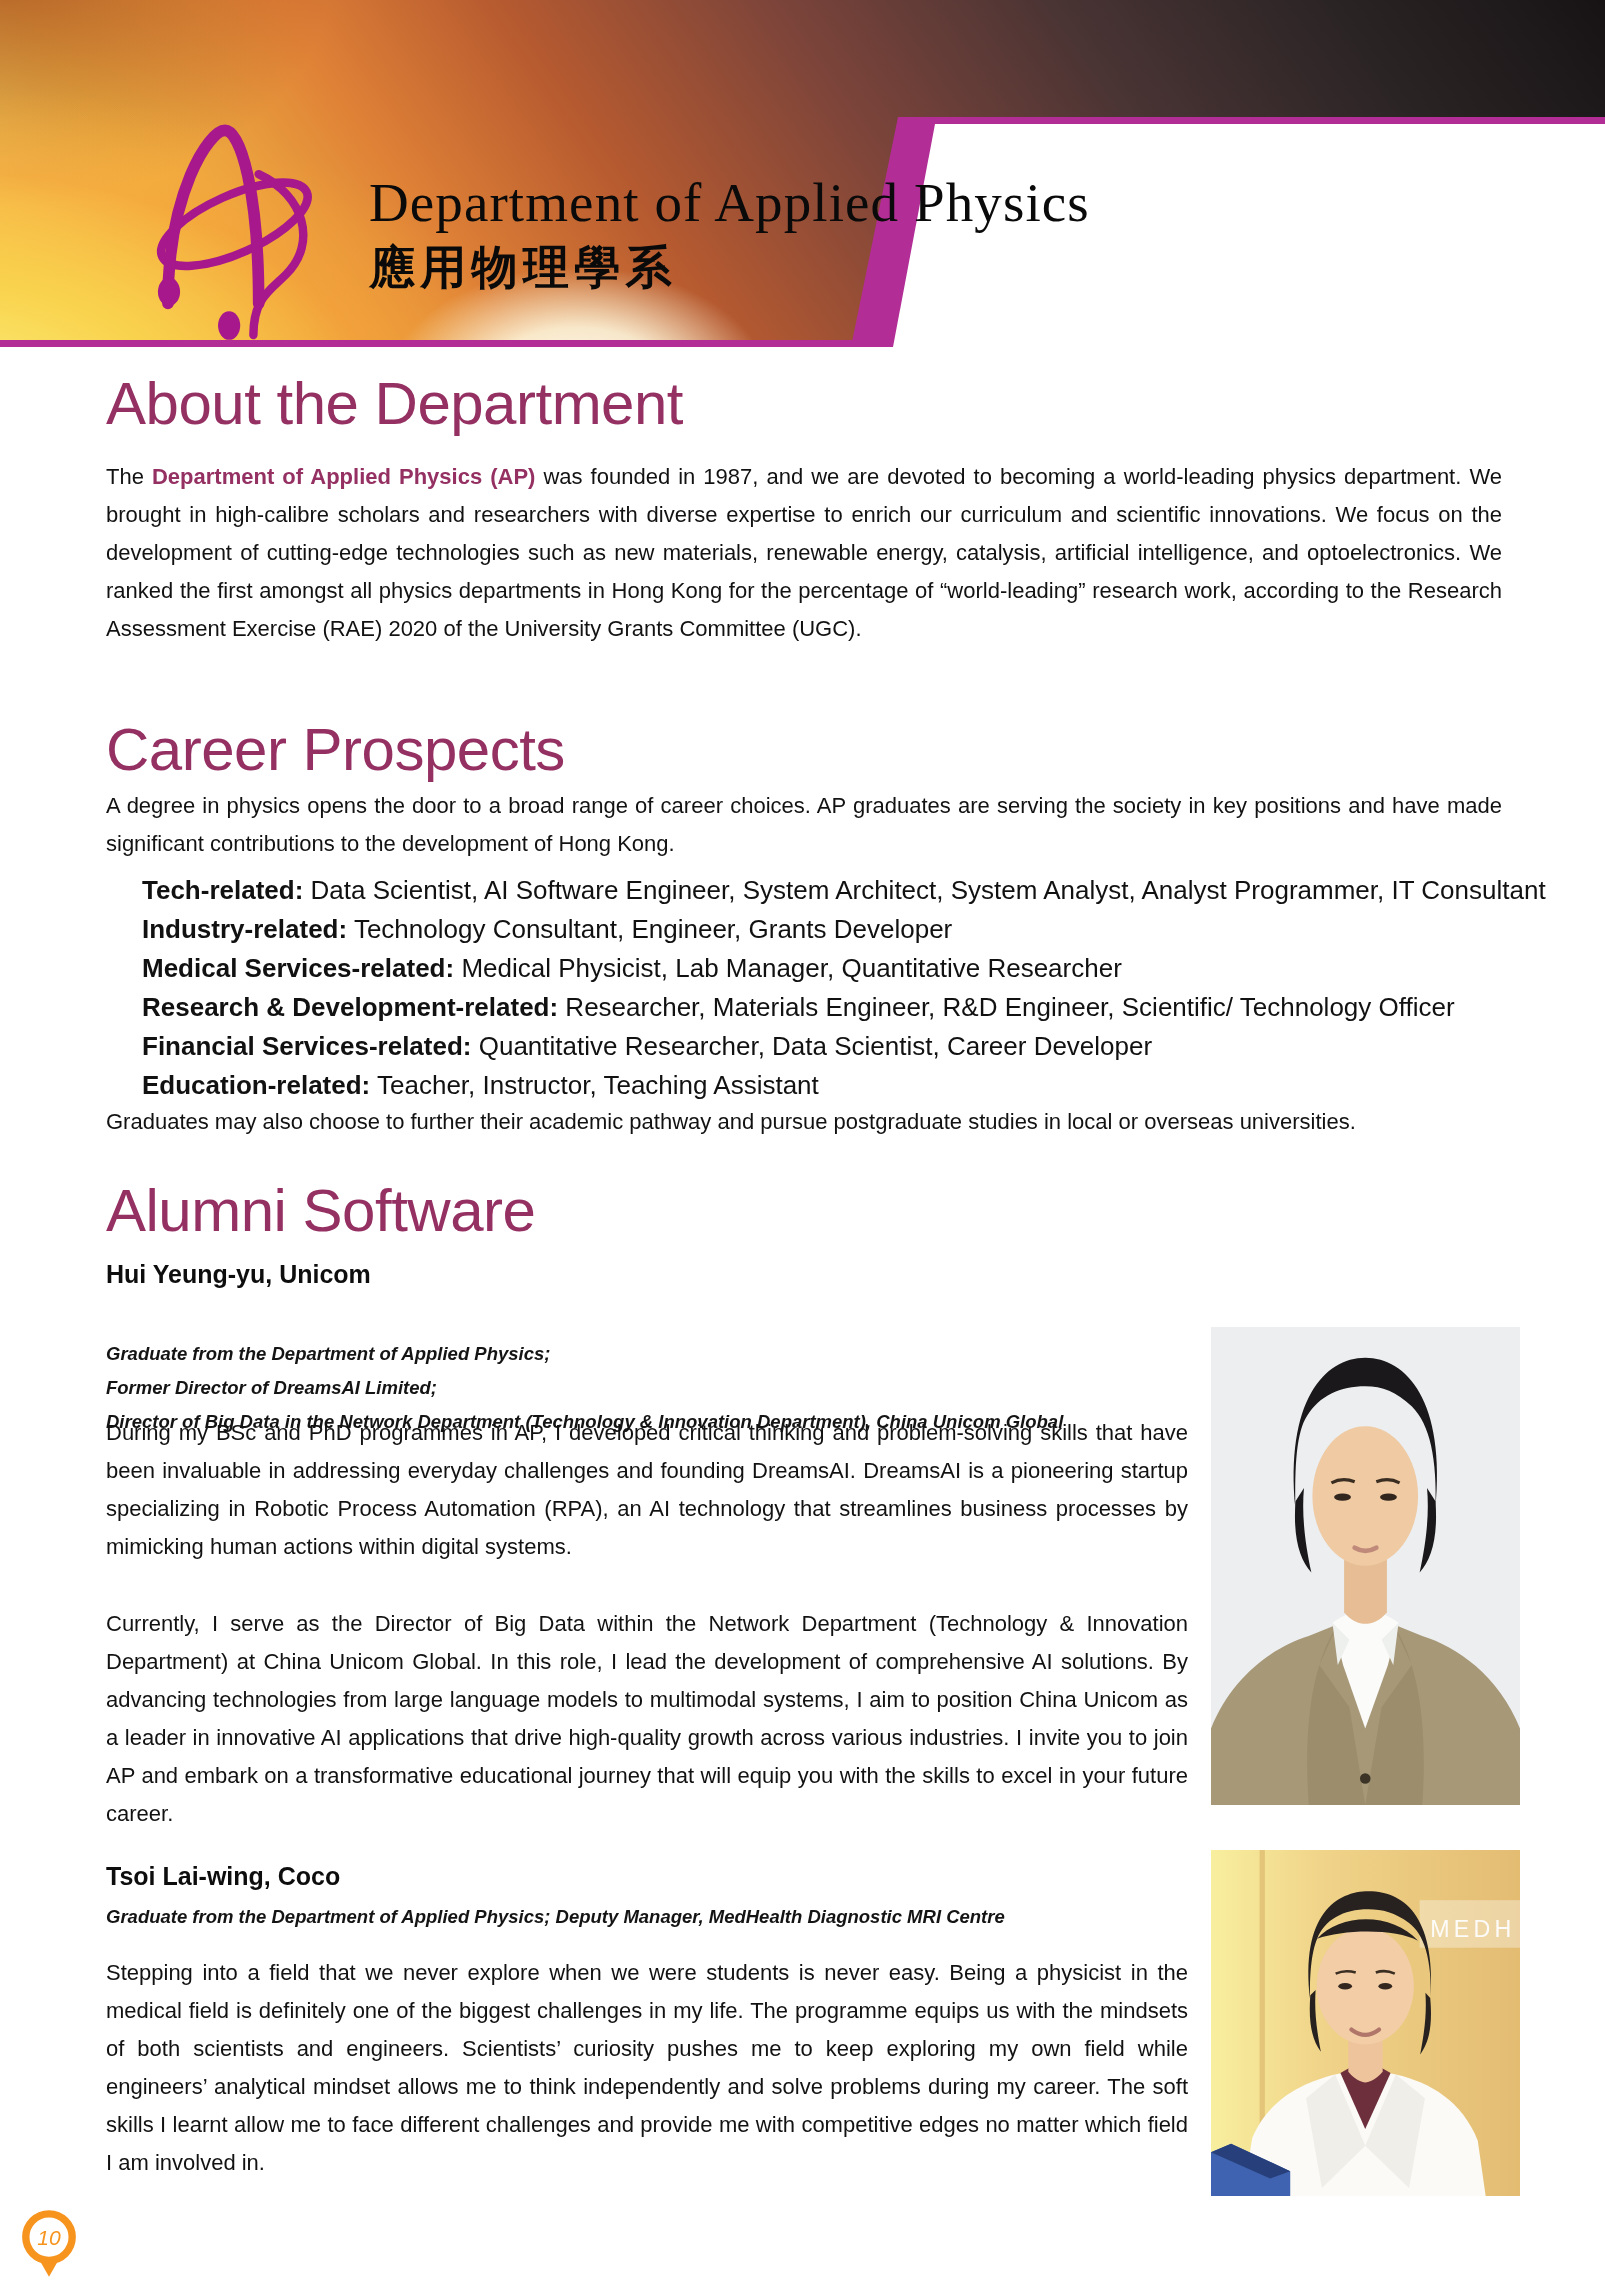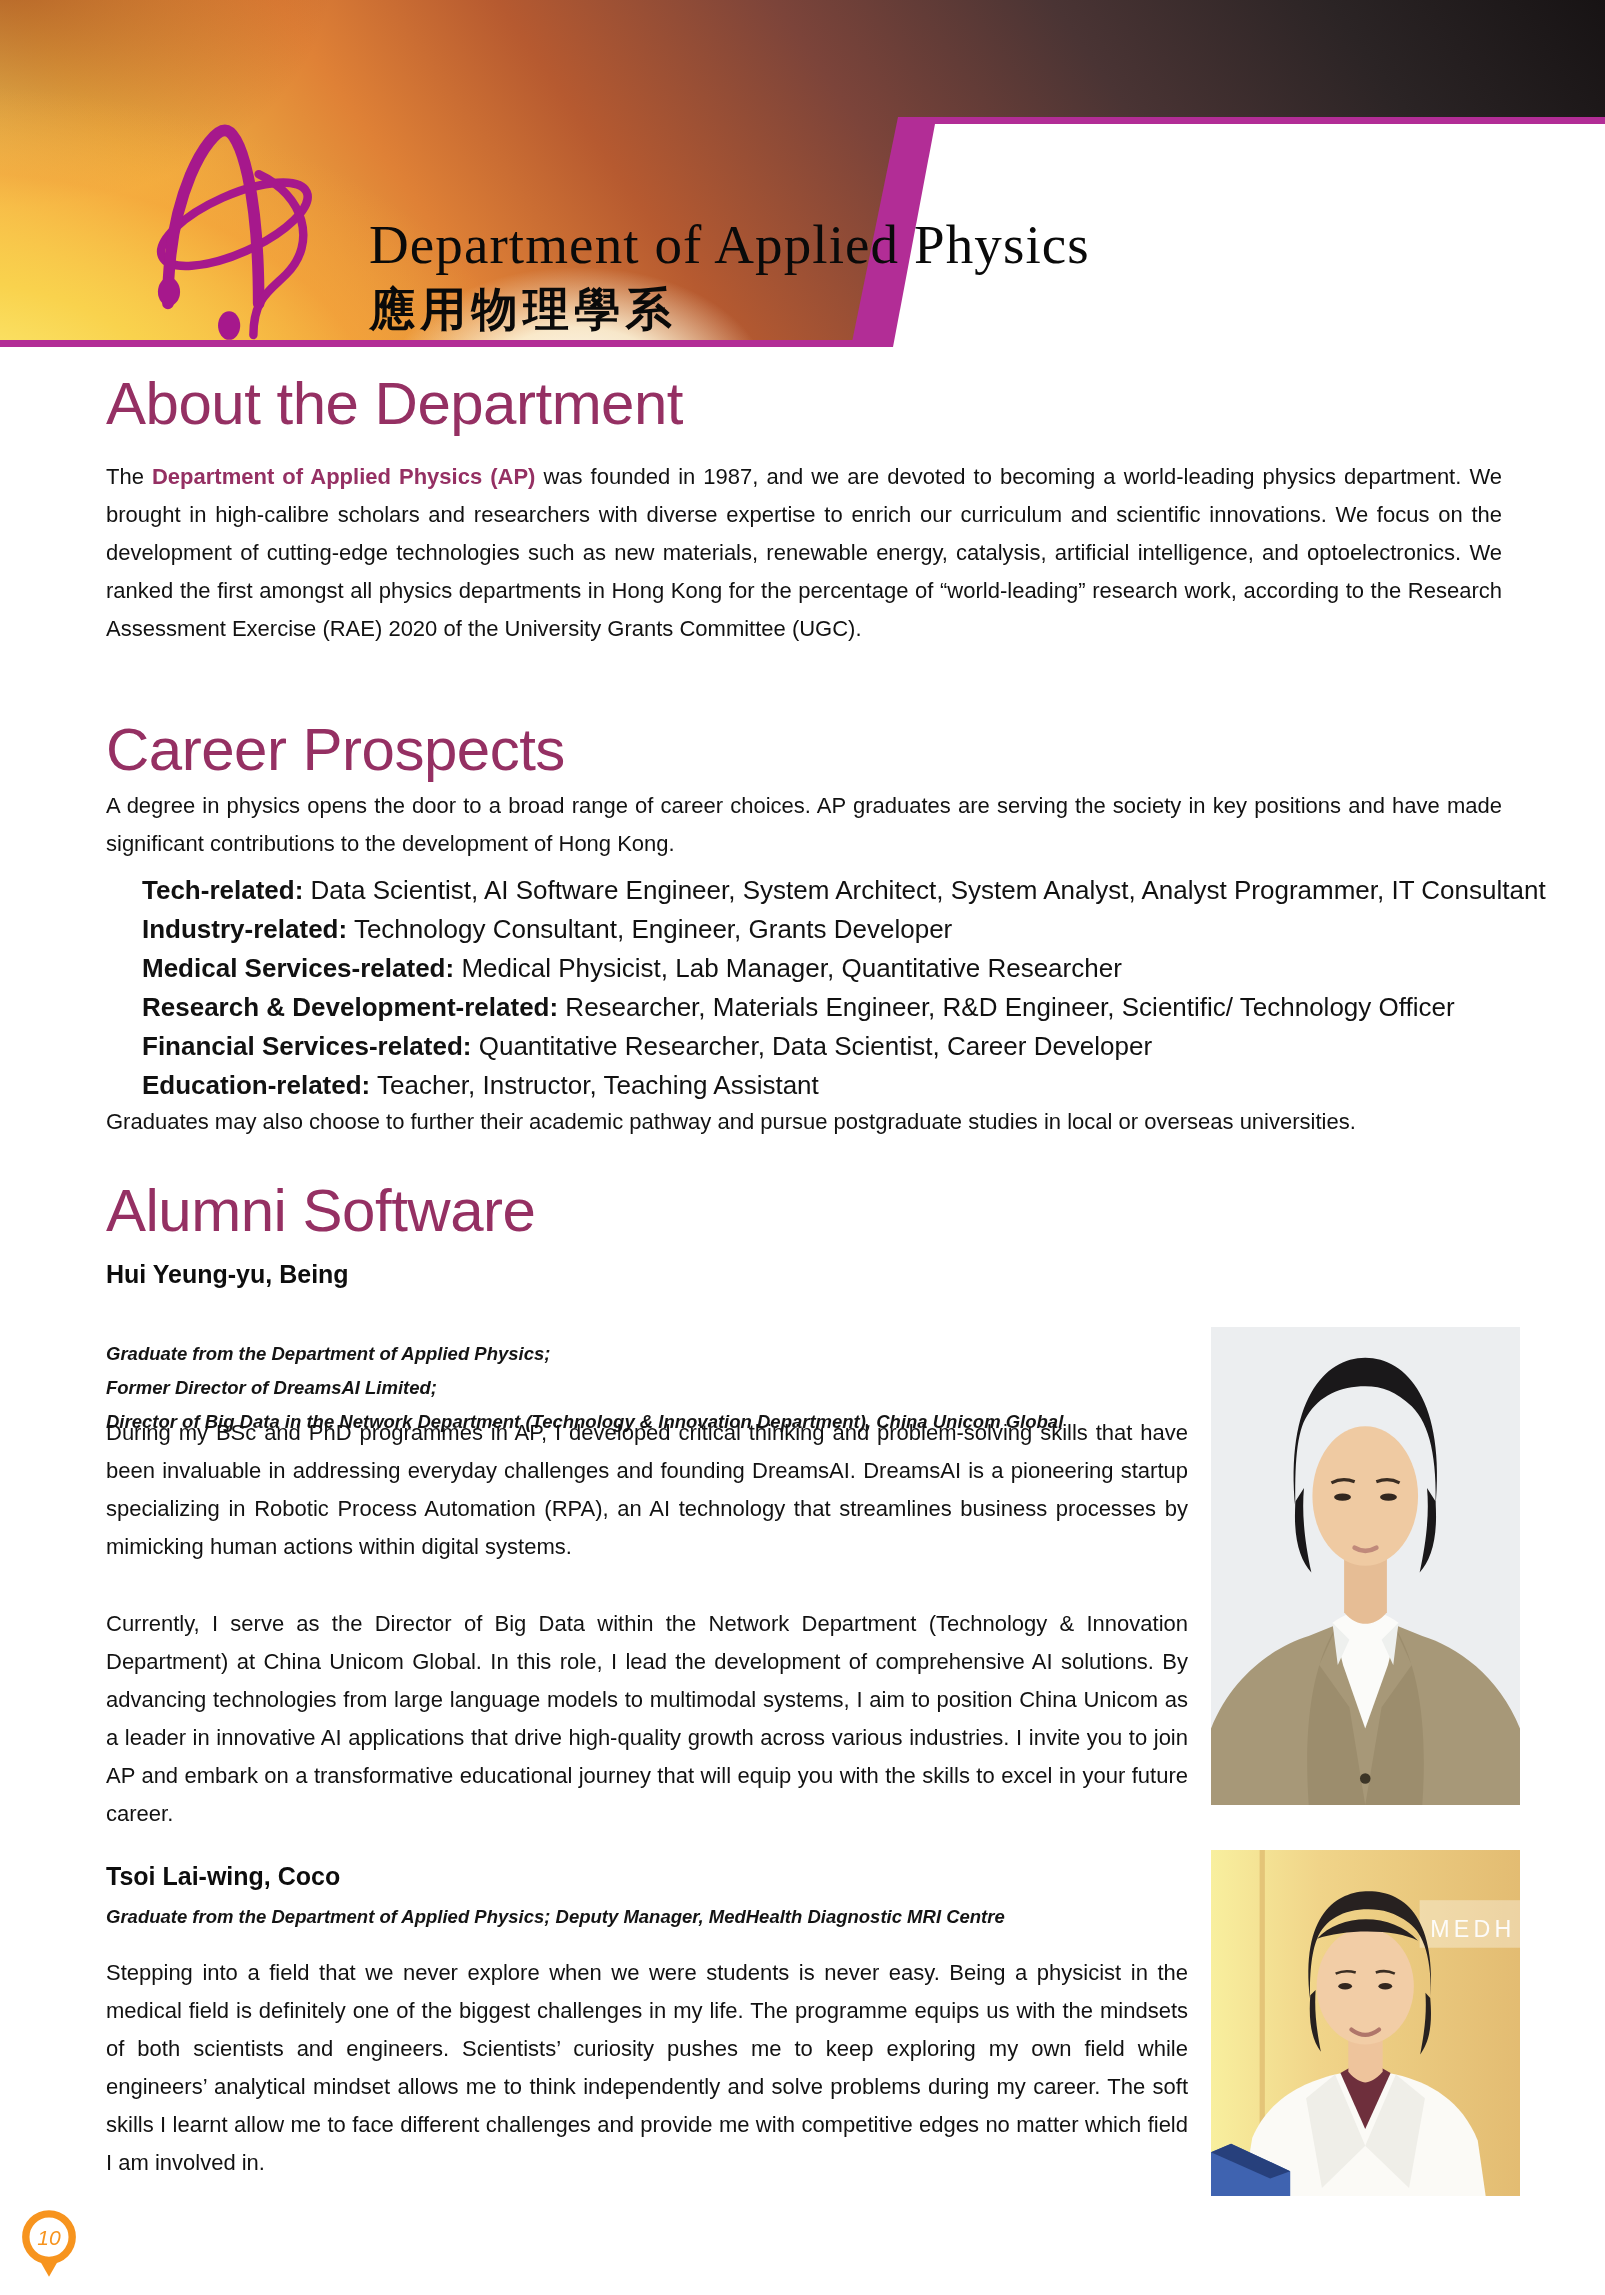--- a/index.html
+++ b/index.html
@@ -16,21 +16,21 @@
       linear-gradient(55deg, #fbe96a 0%, #f2b844 14%, #df8136 28%, #b65a30 40%, #7c443a 55%, #4a3434 70%, #2b2425 85%, #171314 100%);
   }
   .banner-wedge-border{position:absolute;inset:0;background:#b22d96;
     clip-path:polygon(898px 117px,1606px 117px,1606px 347px,851px 347px);}
   .banner-bar{position:absolute;left:0;top:340px;width:897px;height:6.9px;background:#b22d96;}
   .banner-wedge{position:absolute;inset:0;background:#ffffff;
     clip-path:polygon(935px 124px,1606px 124px,1606px 347px,893px 347px);}
   .banner-logo{position:absolute;left:150px;top:124px;width:182px;height:219px;}
   .banner-titles{position:absolute;left:369px;top:174px;}
   .banner-title-en{font-family:"Liberation Serif",serif;font-size:55px;line-height:58px;
-    color:#0a0a0a;letter-spacing:1.1px;white-space:nowrap;margin-top:42px;}
+    color:#0a0a0a;letter-spacing:1.1px;white-space:nowrap;}
   .banner-title-zh{font-family:"Liberation Serif",serif;font-size:46px;line-height:51px;
     font-weight:bold;color:#0a0a0a;letter-spacing:5.3px;margin-top:9.5px;white-space:nowrap;}
 
   
   .h1{position:absolute;left:106px;font-size:60px;font-weight:normal;color:#953063;
       letter-spacing:-0.5px;line-height:1;white-space:nowrap;}
   .body-text{position:absolute;left:106px;width:1396px;font-size:22px;line-height:38px;
       text-align:justify;color:#121212;}
   .accent-bold{color:#953063;font-weight:bold;}
 
@@ -95,21 +95,21 @@
     <div class="career-row"><span class="career-label">Medical Services-related:</span><span> Medical Physicist, Lab Manager, Quantitative Researcher</span></div>
     <div class="career-row"><span class="career-label">Research &amp; Development-related:</span><span> Researcher, Materials Engineer, R&amp;D Engineer, Scientific/ Technology Officer</span></div>
     <div class="career-row"><span class="career-label">Financial Services-related:</span><span> Quantitative Researcher, Data Scientist, Career Developer</span></div>
     <div class="career-row"><span class="career-label">Education-related:</span><span> Teacher, Instructor, Teaching Assistant</span></div>
   </div>
 
   <div class="body-text" style="top:1103px;">Graduates may also choose to further their academic pathway and pursue postgraduate studies in local or overseas universities.</div>
 
   <div class="h1" style="top:1181px;">Alumni Software</div>
 
-  <div class="alumni-name" style="top:1260px;">Hui Yeung-yu, Being</div>
+  <div class="alumni-name" style="top:1260px;">Hui Yeung-yu, Unicom</div>
   <div class="alumni-cred" style="top:1337px;width:1082px;">
     <div>Graduate from the Department of Applied Physics;</div>
     <div>Former Director of DreamsAI Limited;</div>
     <div>Director of Big Data in the Network Department (Technology &amp; Innovation Department), China Unicom Global</div>
   </div>
   <div class="alumni-para" style="top:1414px;">During my BSc and PhD programmes in AP, I developed critical thinking and problem-solving skills that have been invaluable in addressing everyday challenges and founding DreamsAI. DreamsAI is a pioneering startup specializing in Robotic Process Automation (RPA), an AI technology that streamlines business processes by mimicking human actions within digital systems.</div>
   <div class="alumni-para" style="top:1605px;">Currently, I serve as the Director of Big Data within the Network Department (Technology &amp; Innovation Department) at China Unicom Global. In this role, I lead the development of comprehensive AI solutions. By advancing technologies from large language models to multimodal systems, I aim to position China Unicom as a leader in innovative AI applications that drive high-quality growth across various industries. I invite you to join AP and embark on a transformative educational journey that will equip you with the skills to excel in your future career.</div>
 
   <div class="photo" style="top:1327px;width:309px;height:478px;">
     <svg viewBox="0 0 585 905" width="309" height="478">

